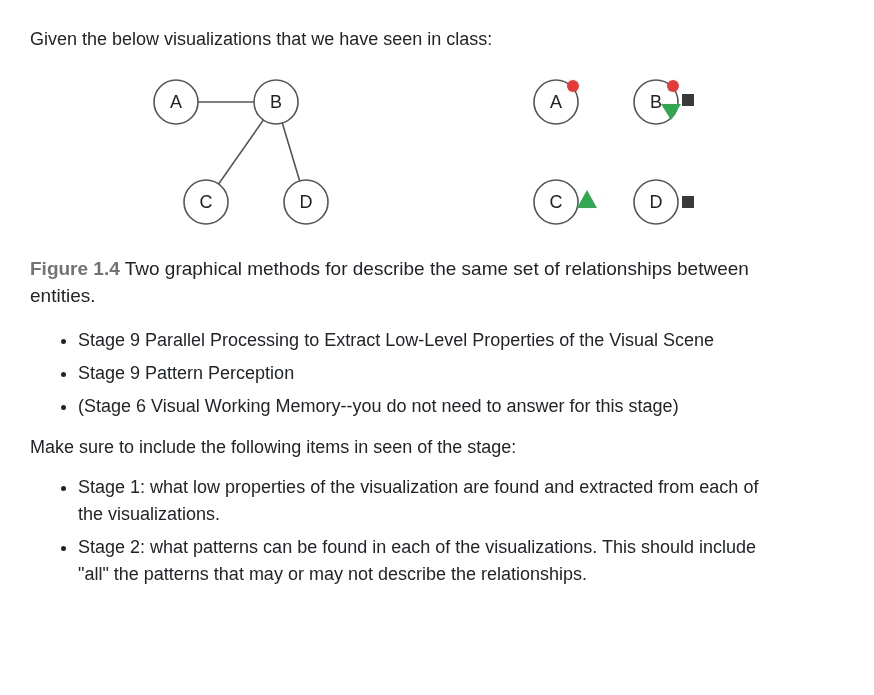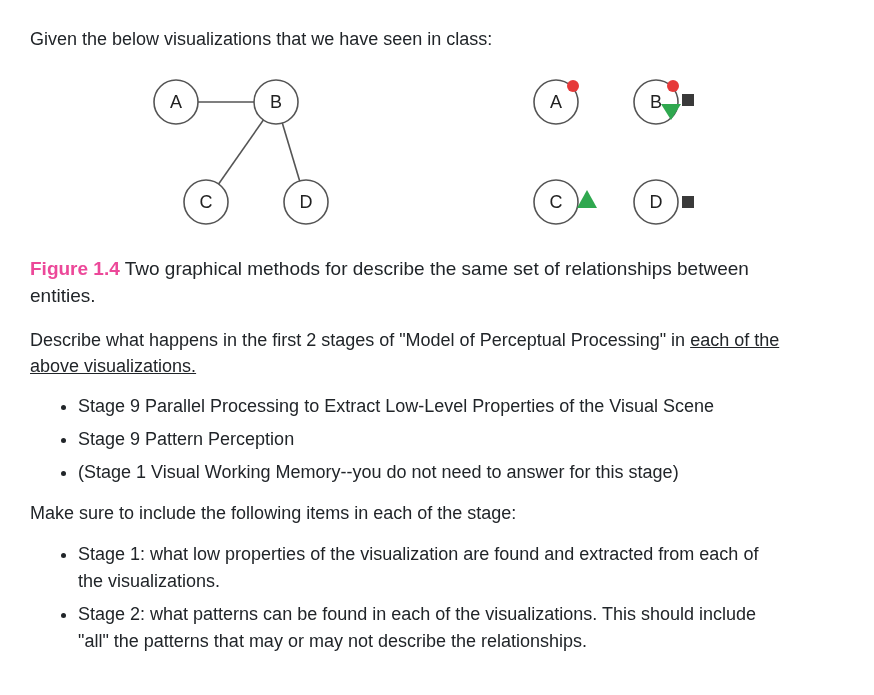--- a/index.html
+++ b/index.html
@@ -26,21 +26,21 @@
   .figure-area svg {
     display: block;
     margin: 0 auto;
   }
   .caption {
     margin: 4px 0 18px 0;
     font-size: 19px;
     line-height: 1.4;
   }
   .caption .fig-label {
-    color: #ec4899;
+    color: #737373;
     font-weight: 600;
   }
   .instr {
     margin: 4px 0 14px 0;
   }
   .underline {
     text-decoration: underline;
   }
   ul.bullets {
     margin: 10px 0 14px 0;
@@ -103,30 +103,27 @@
         <text x="610" y="146" text-anchor="middle" class="node-label">D</text>
         <rect x="636" y="134" width="12" height="12" fill="#3a3a3a"></rect>
       </g>
     </svg>
   </div>
 
   <p class="caption">
     <span class="fig-label">Figure 1.4</span><span> Two graphical methods for describe the same set of relationships between entities.</span>
   </p>
 
-  <p class="instr">
-    <span>Describe what happens in the first 2 stages of "Model of Perceptual Processing" in </span><span class="underline">each of the above visualizations.</span>
-  </p>
 
   <ul class="bullets">
     <li>Stage 9 Parallel Processing to Extract Low-Level Properties of the Visual Scene</li>
     <li>Stage 9 Pattern Perception</li>
-    <li>(Stage 1 Visual Working Memory--you do not need to answer for this stage)</li>
+    <li>(Stage 6 Visual Working Memory--you do not need to answer for this stage)</li>
   </ul>
 
-  <p class="instr">Make sure to include the following items in each of the stage:</p>
+  <p class="instr">Make sure to include the following items in seen of the stage:</p>
 
   <ul class="bullets">
     <li>Stage 1: what low properties of the visualization are found and extracted from each of the visualizations.</li>
     <li>Stage 2: what patterns can be found in each of the visualizations. This should include "all" the patterns that may or may not describe the relationships.</li>
   </ul>
 
 </div>
 
 </body></html>

